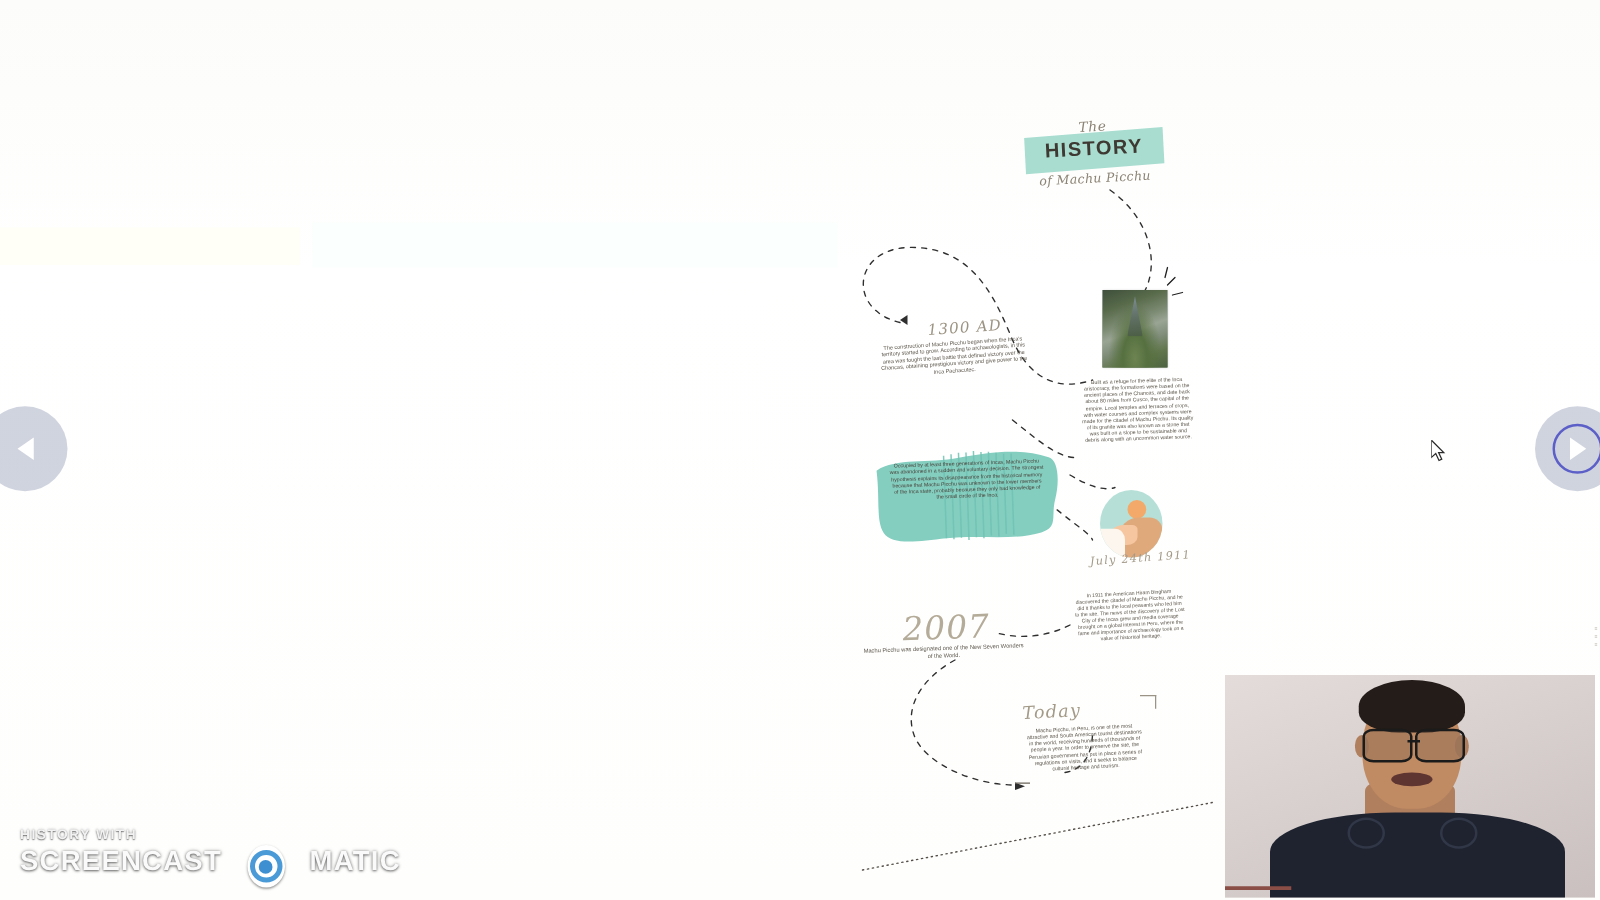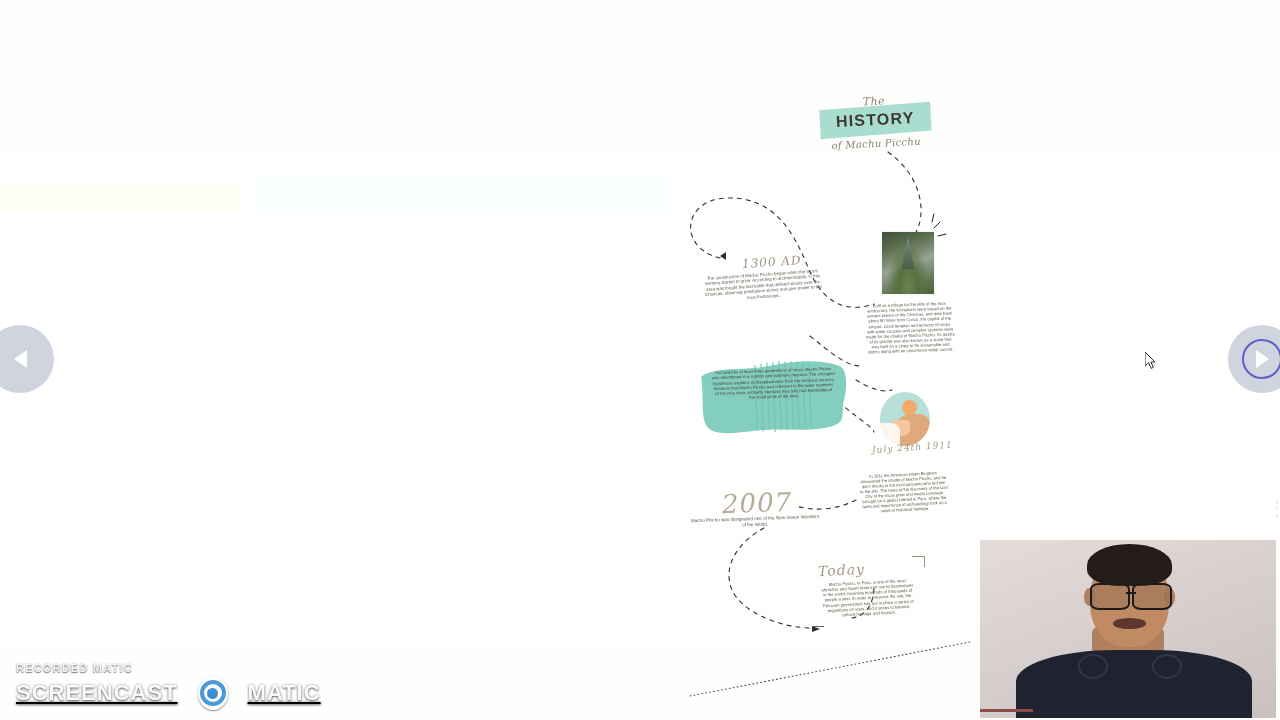--- a/index.html
+++ b/index.html
@@ -400,23 +400,22 @@
     font-family: "Liberation Sans", sans-serif;
     font-weight: bold;
     font-size: 11px;
     letter-spacing: 1.2px;
     color: #f2f2f2;
     text-shadow: 0 1px 1px rgba(0,0,0,0.45), 0 0 2px rgba(0,0,0,0.35);
     margin-bottom: 2px;
   }
   .wm-main {
     display: flex;
-    align-items: center;
+    align-items: flex-start;
     gap: 18px;
-    text-decoration: underline;
   }
   .wm-word {
     font-family: "Liberation Sans", sans-serif;
     font-weight: bold;
     font-size: 22px;
     letter-spacing: 1px;
     color: #fafafa;
     text-shadow: 0 1px 2px rgba(0,0,0,0.5), 0 0 3px rgba(0,0,0,0.35);
   }
   .wm-logo {
@@ -580,21 +579,21 @@
       <div class="wc-bridge"></div>
     </div>
     <div class="wc-mouth"></div>
     <div class="wc-shoulders"></div>
     <div class="wc-collar-l"></div>
     <div class="wc-collar-r"></div>
     <div class="wc-deskline"></div>
   </div>
 
   <div class="watermark">
-    <div class="wm-top">RECORDED MATIC</div>
+    <div class="wm-top">HISTORY WITH</div>
     <div class="wm-main">
       <span class="wm-word">SCREENCAST</span>
       <span class="wm-logo-wrap">
         <span class="wm-logo-ring"></span>
         <span class="wm-logo">
           <span class="wm-logo-inner"></span>
         </span>
       </span>
       <span class="wm-word">MATIC</span>
     </div>

